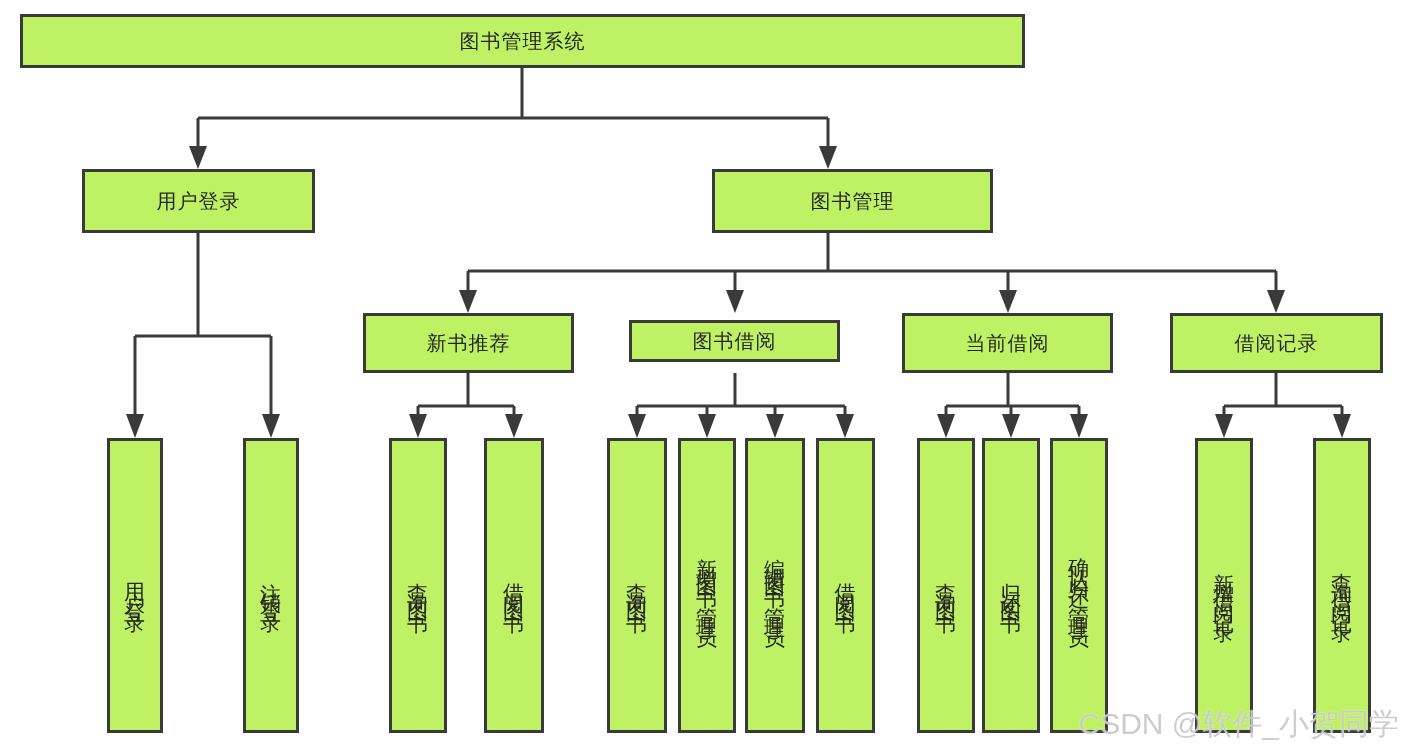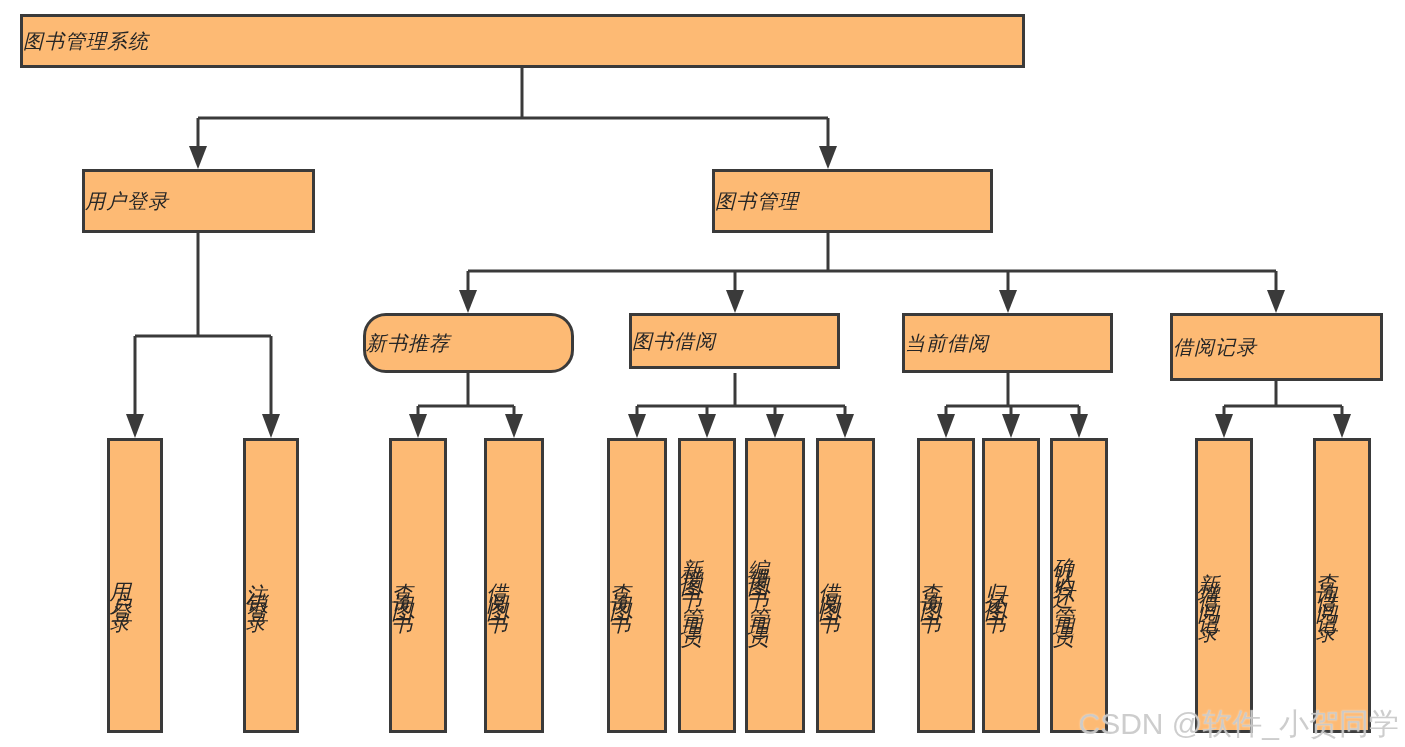--- a/index.html
+++ b/index.html
@@ -7,26 +7,26 @@
   body { font-family: "Liberation Sans", sans-serif; }
   .stage {
     position: relative;
     width: 1405px;
     height: 747px;
     background: #ffffff;
     overflow: hidden;
   }
   .node {
     position: absolute;
-    background: #fdba74;
+    background: #bef264;
     border: 3px solid #3a3a3a;
     color: #262626;
     display: flex;
     align-items: center;
-    font-style: italic;
+    justify-content: center;
   }
   .hnode {
     font-size: 20px;
     letter-spacing: 1px;
   }
   .vnode span {
     writing-mode: vertical-rl;
     text-orientation: mixed;
     font-size: 21px;
     letter-spacing: 10px;
@@ -122,30 +122,30 @@
     <span>图书管理系统</span>
   </div>
 
   <div class="node hnode" style="left:82px; top:169px; width:233px; height:64px;">
     <span>用户登录</span>
   </div>
   <div class="node hnode" style="left:712px; top:169px; width:281px; height:64px;">
     <span>图书管理</span>
   </div>
 
-  <div class="node hnode" style="left:363px; top:313px; width:211px; height:60px;border-radius:23px;">
+  <div class="node hnode" style="left:363px; top:313px; width:211px; height:60px;">
     <span>新书推荐</span>
   </div>
-  <div class="node hnode" style="left:629px; top:313px; width:211px; height:56px;">
+  <div class="node hnode" style="left:629px; top:320px; width:211px; height:42px;">
     <span>图书借阅</span>
   </div>
   <div class="node hnode" style="left:902px; top:313px; width:211px; height:60px;">
     <span>当前借阅</span>
   </div>
-  <div class="node hnode" style="left:1170px; top:313px; width:213px; height:68px;">
+  <div class="node hnode" style="left:1170px; top:313px; width:213px; height:60px;">
     <span>借阅记录</span>
   </div>
 
   <div class="node vnode" style="left:107px; top:438px; width:56px; height:295px;">
     <span>用户登录</span>
   </div>
   <div class="node vnode" style="left:243px; top:438px; width:56px; height:295px;">
     <span>注销登录</span>
   </div>
 

